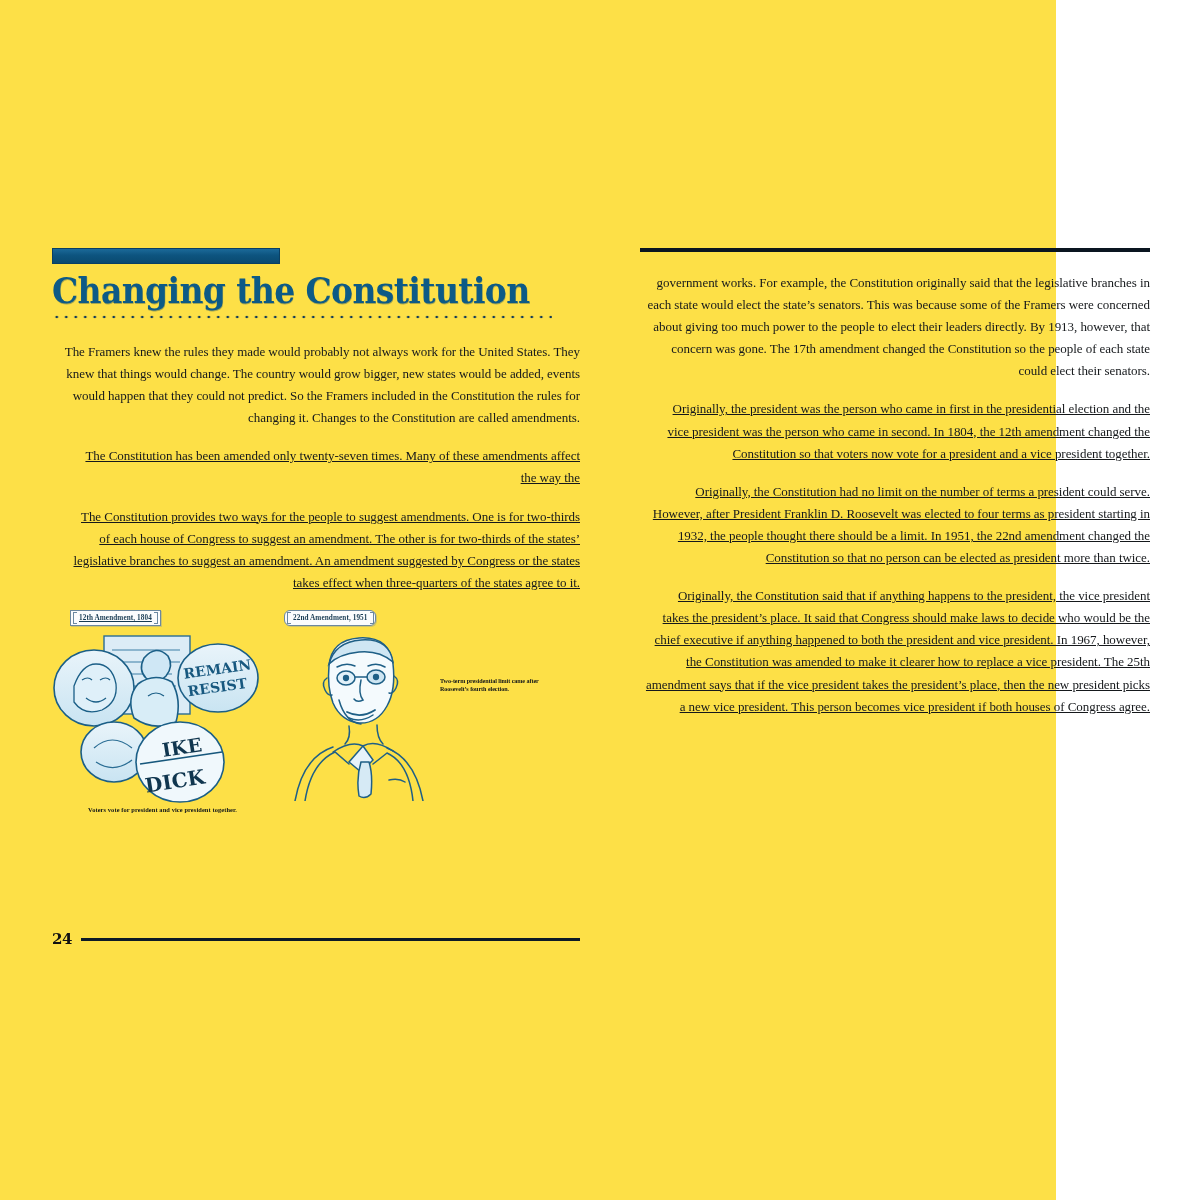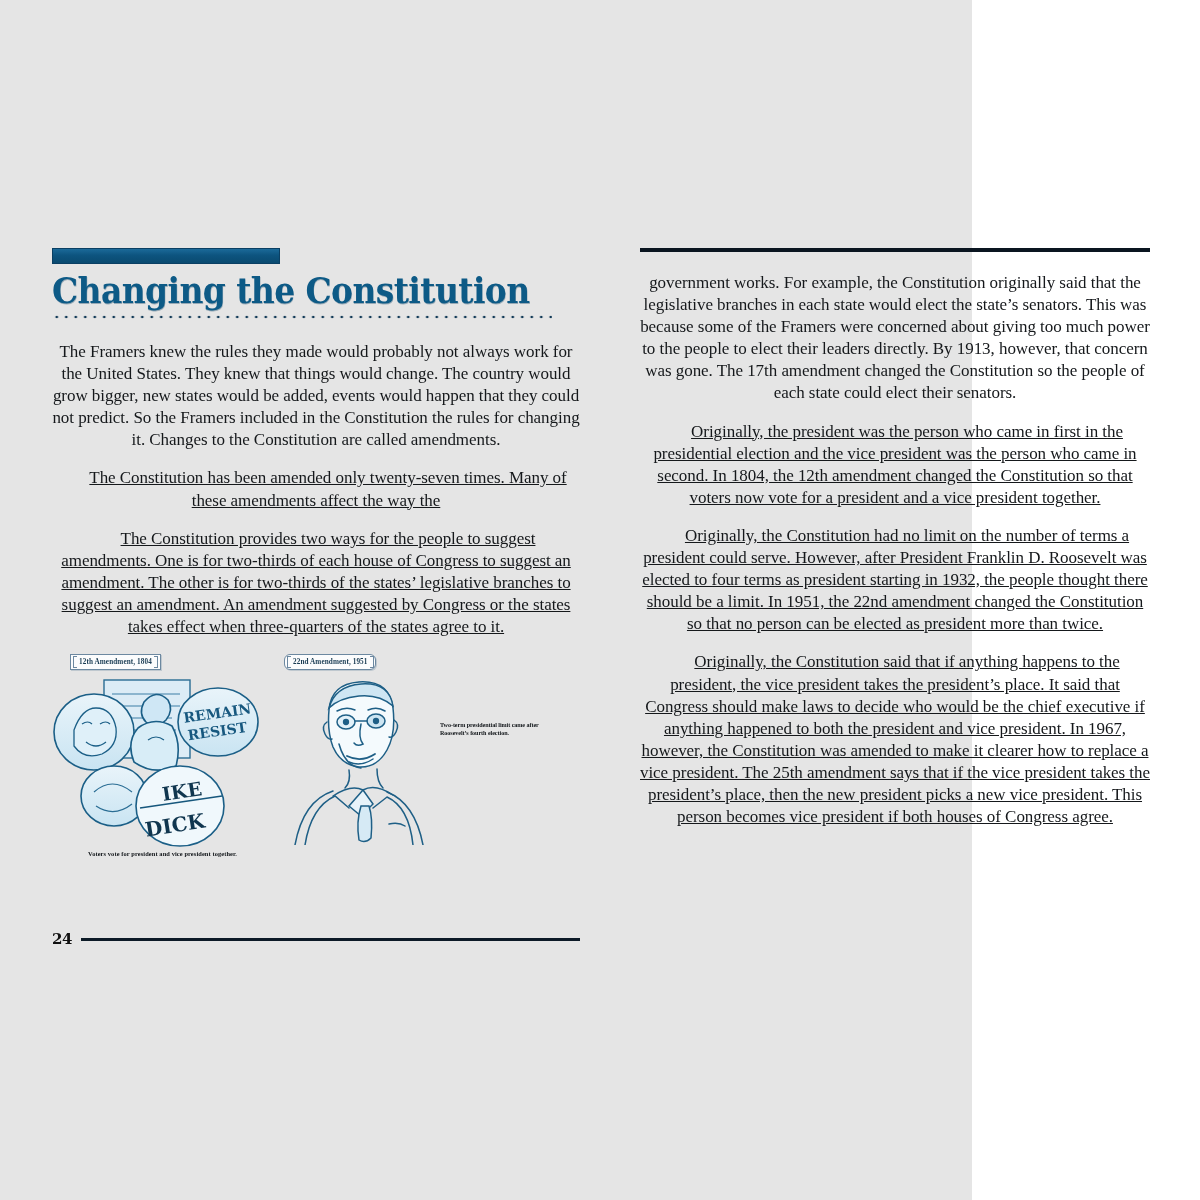--- a/index.html
+++ b/index.html
@@ -12,23 +12,23 @@
     height: 1200px;
     font-family: "Liberation Serif", "DejaVu Serif", serif;
     overflow: hidden;
     position: relative;
   }
 
   .spread {
     position: absolute;
     left: 0;
     top: 0;
-    width: 972px;
+    width: 1056px;
     height: 1200px;
-    background: #e5e5e5;
+    background: #fde047;
   }
 
   
   .page-left {
     position: absolute;
     left: 52px;
     top: 248px;
     width: 528px;
     height: 700px;
   }
@@ -66,25 +66,25 @@
     width: 500px;
     height: 4px;
     margin-bottom: 22px;
     background-image: radial-gradient(circle, #123a57 0 1.3px, transparent 1.6px);
     background-size: 9.5px 4px;
     background-repeat: repeat-x;
     background-position: 0 50%;
   }
 
   p.body {
-    font-size: 17px;
+    font-size: 13px;
     line-height: 22.1px;
     color: #15181b;
     margin: 0 0 16px 0;
-    text-align: center;
+    text-align: right;
     letter-spacing: -0.05px;
   }
   p.body.indent {
     text-indent: 24px;
     text-decoration: underline;
   }
 
   
   .figure {
     position: relative;
@@ -112,21 +112,21 @@
     position: absolute;
     top: 1px;
     bottom: 1px;
     width: 3px;
     border-top: 1.2px solid #6c88a0;
     border-bottom: 1.2px solid #6c88a0;
   }
   .fig-label::before { left: 1.5px; border-left: 1.2px solid #6c88a0; }
   .fig-label::after  { right: 1.5px; border-right: 1.2px solid #6c88a0; }
 
-  .label-12th { left: 18px;  top: 0px; }
+  .label-12th { left: 18px;  top: 0px; text-decoration: underline; }
   .label-22nd { left: 232px; top: 0px; border-radius: 6px; }
 
   .buttons-art {
     position: absolute;
     left: 0px;
     top: 18px;
     width: 215px;
     height: 180px;
   }
   .portrait-art {

